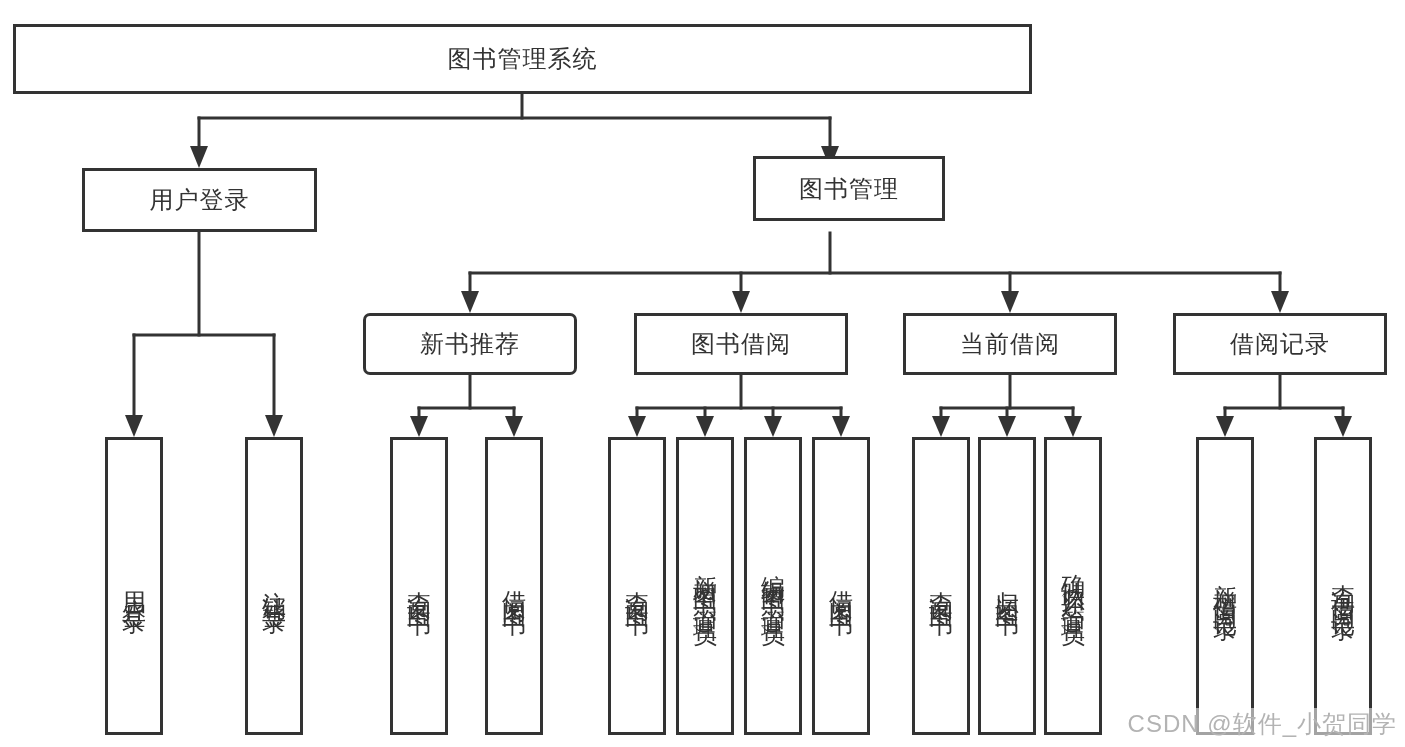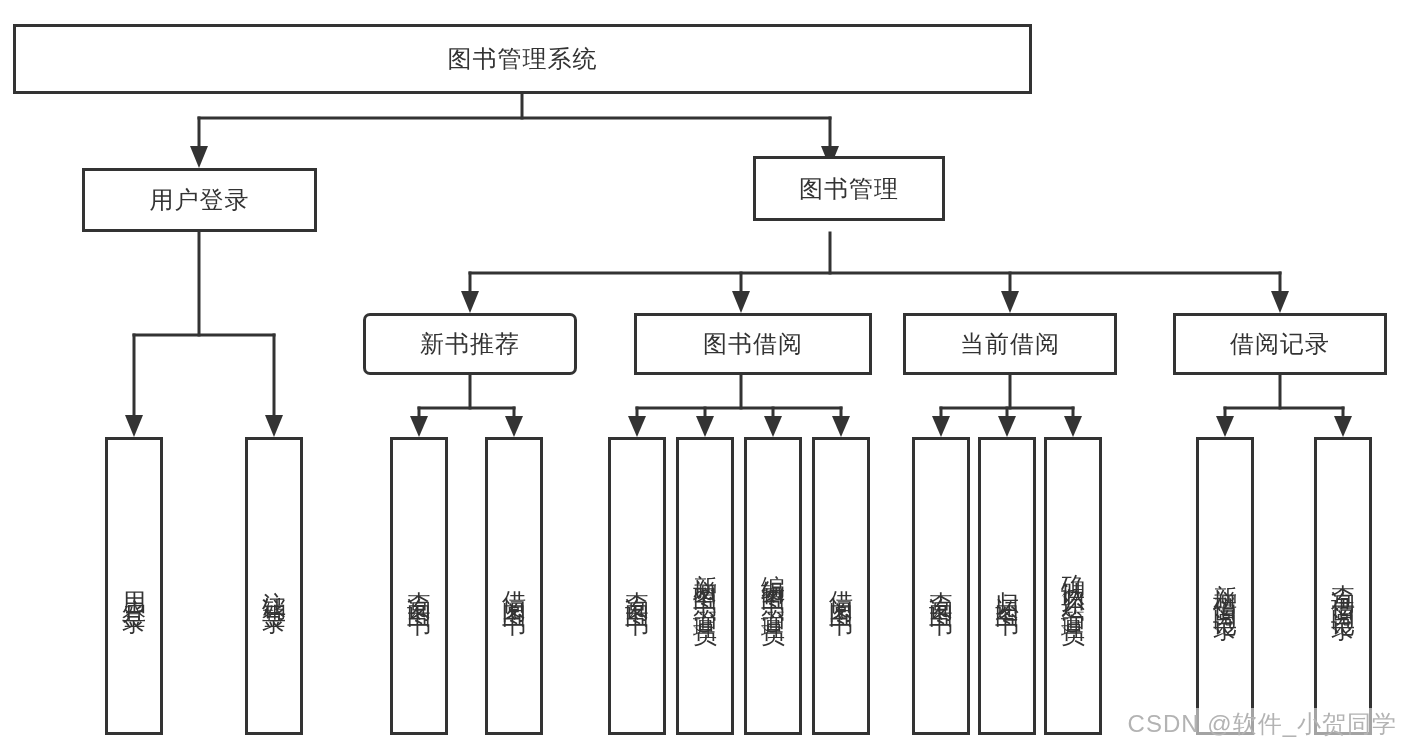--- a/index.html
+++ b/index.html
@@ -131,21 +131,21 @@
   <div class="node node-h" style="left:82px;top:168px;width:235px;height:64px;">
     <span>用户登录</span>
   </div>
   <div class="node node-h" style="left:713px;top:156px;width:192px;height:65px;margin-left:40px;">
     <span>图书管理</span>
   </div>
 
   <div class="node node-h" style="left:363px;top:313px;width:214px;height:62px;border-radius:7px;">
     <span>新书推荐</span>
   </div>
-  <div class="node node-h" style="left:634px;top:313px;width:238px;height:62px;">
+  <div class="node node-h" style="left:634px;top:313px;width:214px;height:62px;">
     <span>图书借阅</span>
   </div>
   <div class="node node-h" style="left:903px;top:313px;width:214px;height:62px;text-align:center;">
     <span>当前借阅</span>
   </div>
   <div class="node node-h" style="left:1173px;top:313px;width:214px;height:62px;">
     <span>借阅记录</span>
   </div>
 
   <div class="node node-v" style="left:105px;top:437px;">

